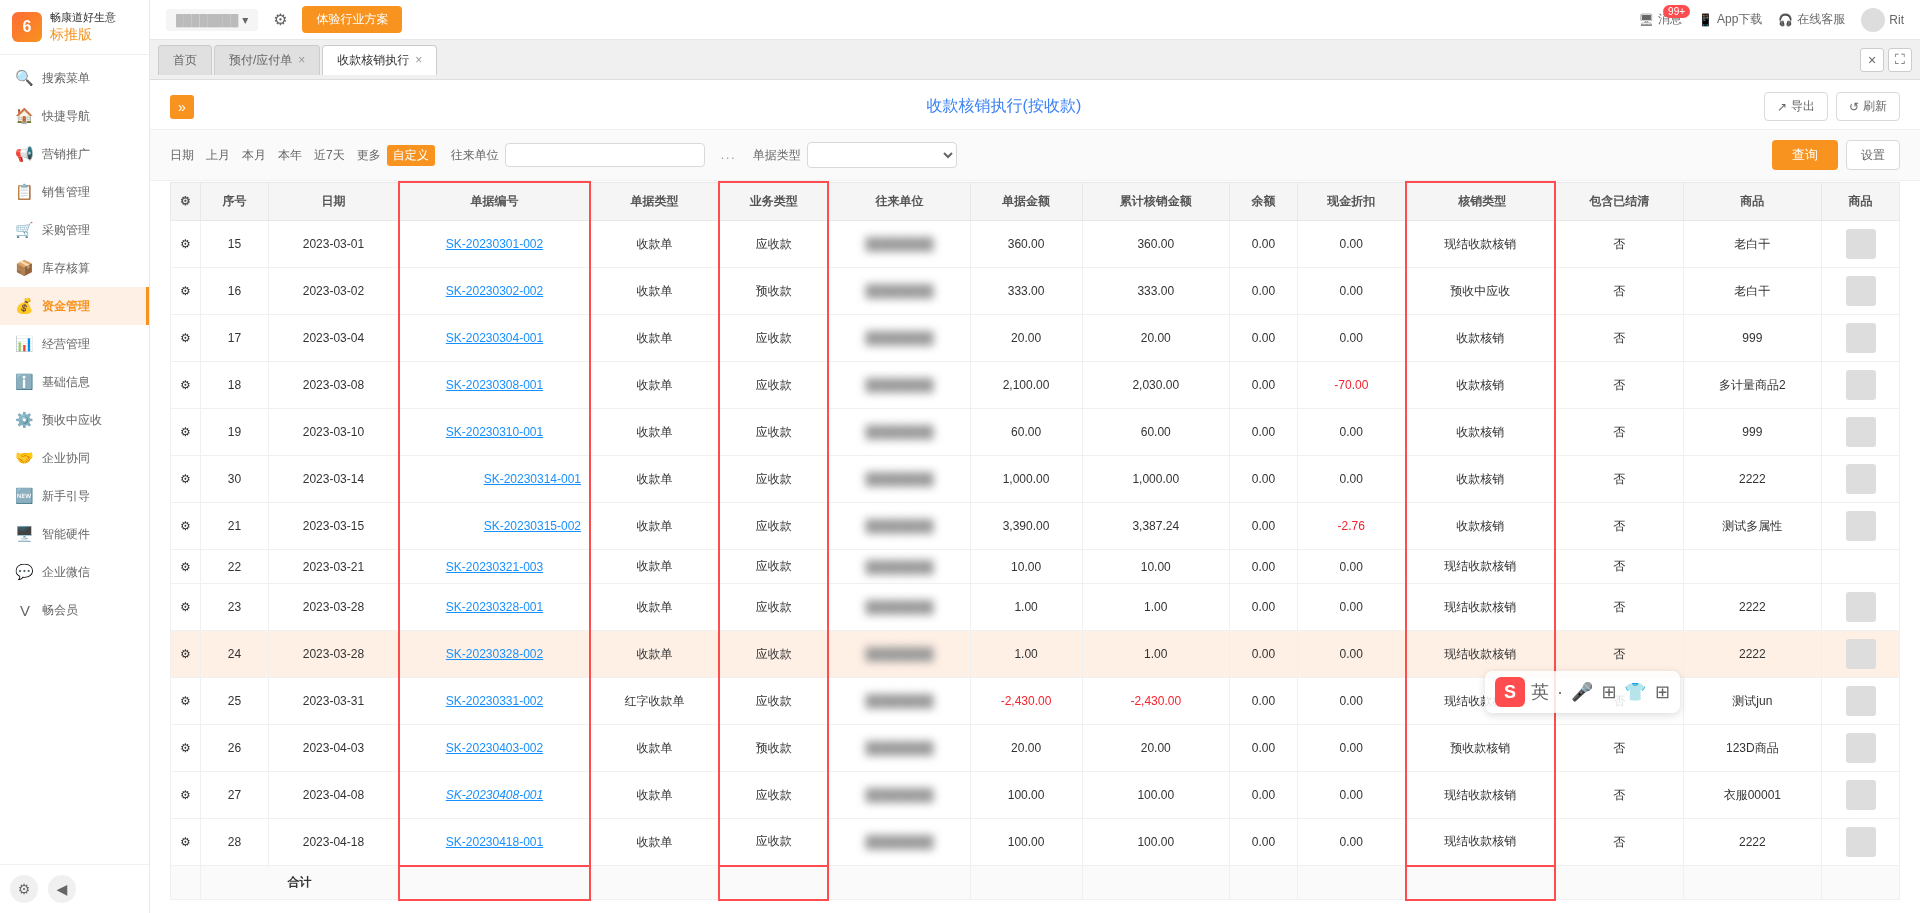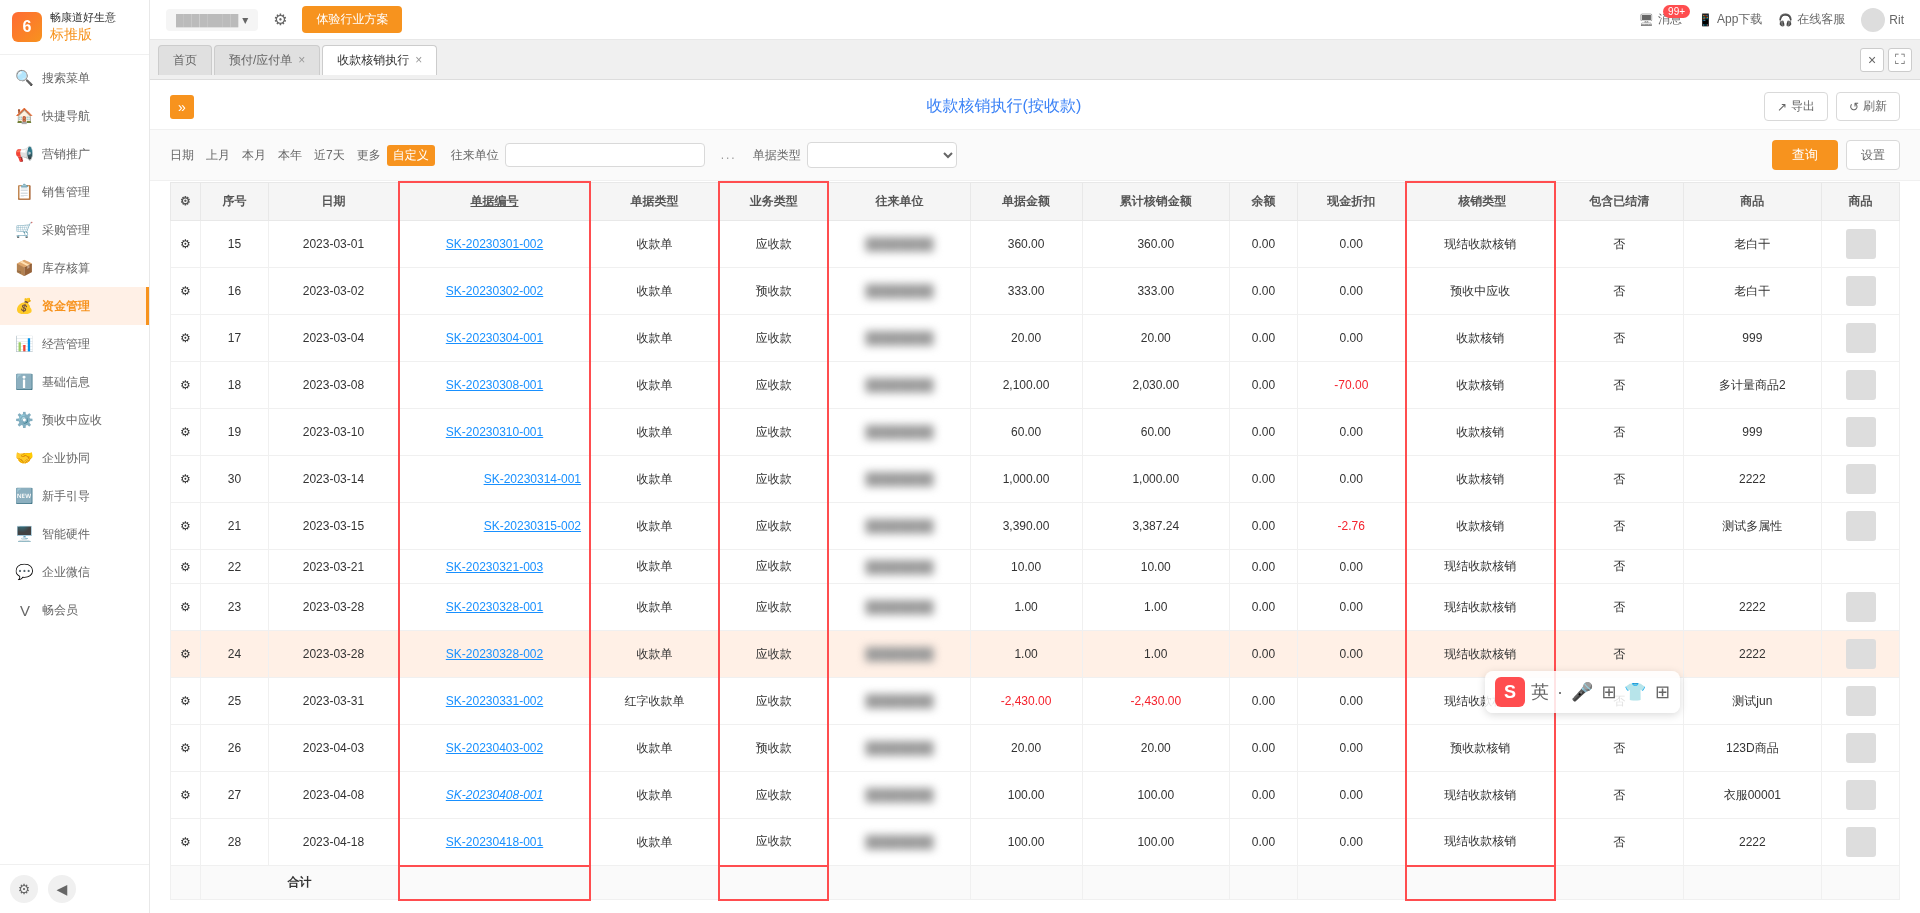--- a/index.html
+++ b/index.html
@@ -273,21 +273,21 @@
       </div>
     </div>
 
     <div class="table-container">
       <table>
         <thead>
           <tr>
             <th class="settings-col">⚙</th>
             <th>序号</th>
             <th>日期</th>
-            <th style="border-left:2px solid #ff4d4f;border-right:2px solid #ff4d4f;border-top:2px solid #ff4d4f;text-decoration:underline;">单据编号</th>
+            <th style="border-left:2px solid #ff4d4f;border-right:2px solid #ff4d4f;border-top:2px solid #ff4d4f;">单据编号</th>
             <th>单据类型</th>
             <th style="border-left:2px solid #ff4d4f;border-right:2px solid #ff4d4f;border-top:2px solid #ff4d4f;">业务类型</th>
             <th>往来单位</th>
             <th>单据金额</th>
             <th>累计核销金额</th>
             <th>余额</th>
             <th>现金折扣</th>
             <th style="border-left:2px solid #ff4d4f;border-right:2px solid #ff4d4f;border-top:2px solid #ff4d4f;padding-left:12px;">核销类型</th>
             <th>包含已结清</th>
             <th>商品</th>

